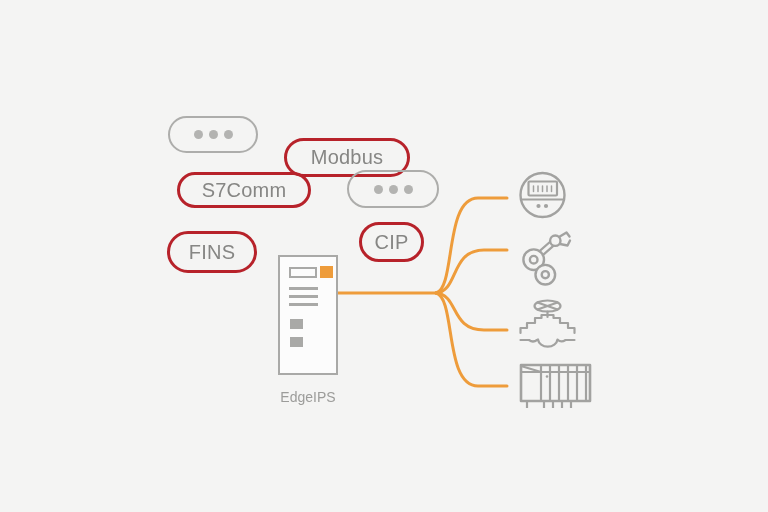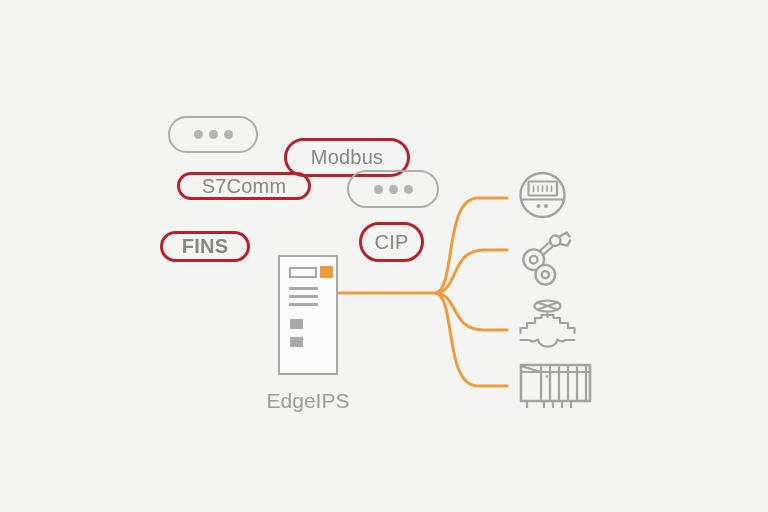--- a/index.html
+++ b/index.html
@@ -33,21 +33,21 @@
     position:absolute;left:9px;top:10px;width:28px;height:11px;
     box-sizing:border-box;border:2px solid #a9a9a7;
   }
   .appliance .led{
     position:absolute;left:40px;top:9px;width:13px;height:12px;background:var(--orange);
   }
   .appliance .vent{position:absolute;left:9px;width:29px;height:3px;background:#a9a9a7;}
   .appliance .blk{position:absolute;left:10px;width:13px;height:10px;background:#a9a9a7;}
   .appliance-label{
     position:absolute;left:258px;top:389px;width:100px;text-align:center;
-    color:#9c9c9a;font-size:21px;
+    color:#9c9c9a;font-size:14px;
   }
   .lines-svg,.icon-svg{position:absolute;overflow:visible;}
   .lines-svg{left:0;top:0;}
 </style>
 </head>
 <body>
 
 <div class="canvas">
 
   <svg class="lines-svg" width="768" height="512" viewBox="0 0 768 512">
@@ -65,33 +65,33 @@
         <i></i>
         <i></i>
         <i></i>
       </span>
   </div>
 
   <div class="pill red" style="left:284px;top:106px;width:126px;height:39px;margin-top:32px;">
     <span>Modbus</span>
   </div>
 
-  <div class="pill red" style="left:177px;top:172px;width:134px;height:28px;">
+  <div class="pill red" style="left:177px;top:172px;width:134px;height:36px;">
     <span>S7Comm</span>
   </div>
 
   <div class="pill gray dots" style="left:347px;top:170px;width:92px;height:38px;">
     <span class="dots">
         <i></i>
         <i></i>
         <i></i>
       </span>
   </div>
 
-  <div class="pill red" style="left:160px;top:231px;width:90px;height:31px;font-weight:bold;">
+  <div class="pill red" style="left:167px;top:231px;width:90px;height:42px;">
     <span>FINS</span>
   </div>
 
   <div class="pill red" style="left:359px;top:222px;width:65px;height:40px;justify-content:center;">
     <span>CIP</span>
   </div>
 
   <div class="appliance">
     <div class="slot"></div>
     <div class="led"></div>

